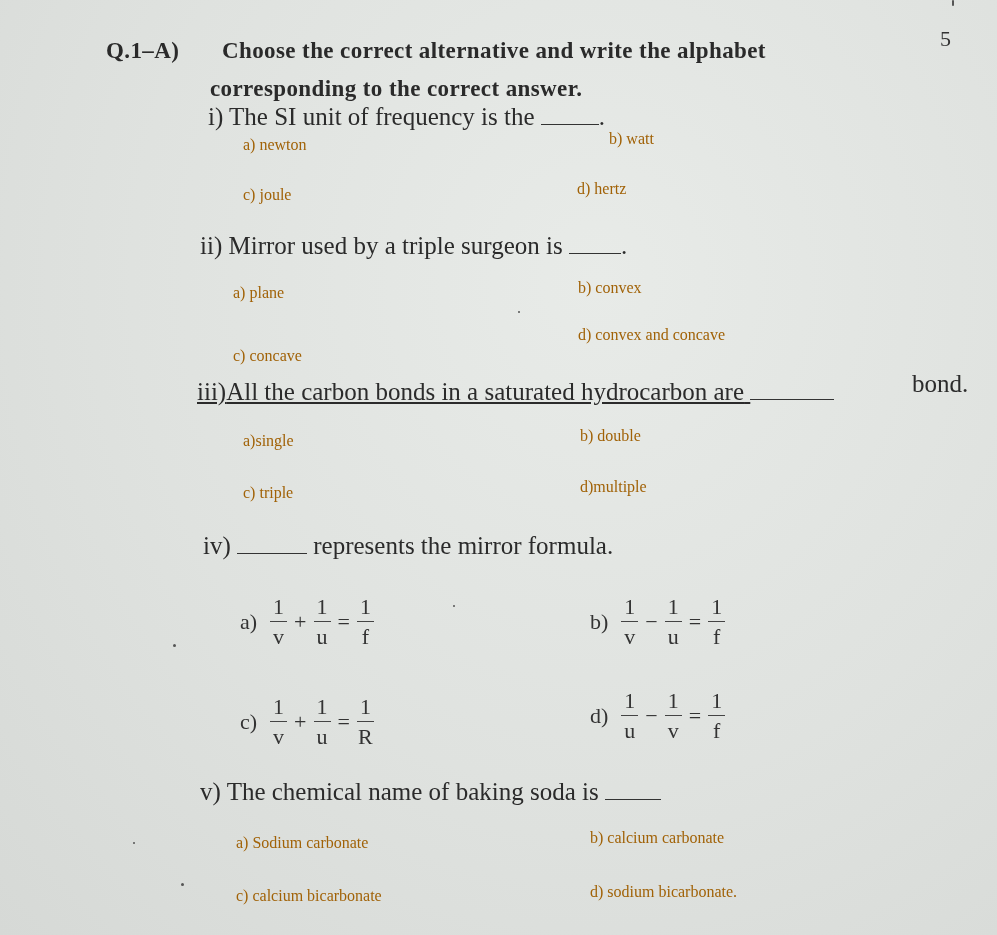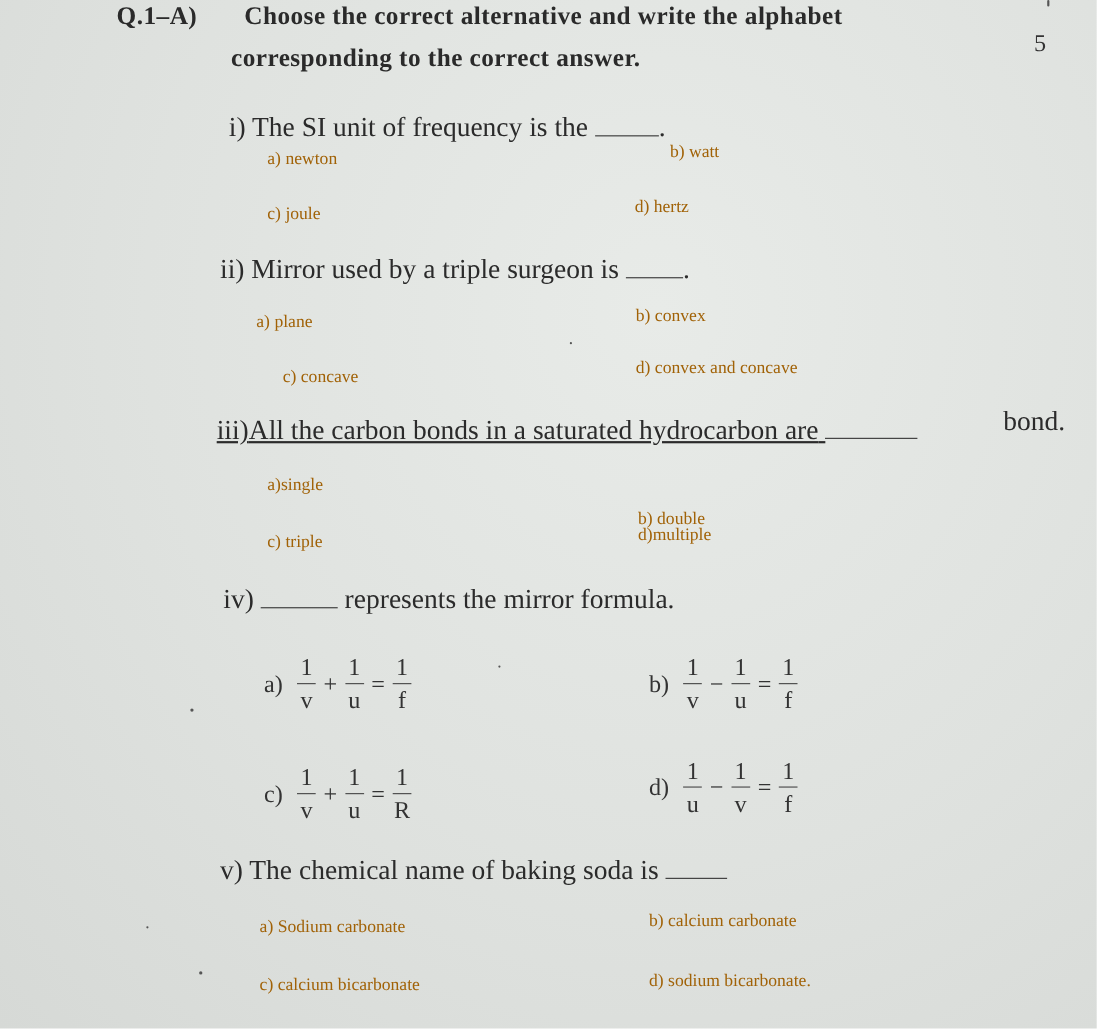--- a/index.html
+++ b/index.html
@@ -14,20 +14,21 @@
       font-family: "Liberation Serif", "DejaVu Serif", serif;
       color: #2b2b2b;
       position: relative;
     }
     .abs { position: absolute; white-space: nowrap; }
     .q-head {
       font-weight: bold;
       font-size: 23px;
       letter-spacing: 0.4px;
       color: #2a2a2a;
+      margin-top: 36px;
     }
     .marks {
       font-size: 22px;
       color: #333;
     }
     .stem {
       font-size: 25px;
       color: #2b2b2b;
     }
     .opt {
@@ -95,30 +96,30 @@
 <div class="abs opt" style="left:243px; top:186px;font-family:Liberation Serif, serif;"><span>c)</span> <span>joule</span></div>
 <div class="abs opt" style="left:577px; top:180px;"><span>d)</span> <span>hertz</span></div>
 
 <div class="abs stem" style="left:200px; top:232px;">
   <span>ii)</span>
   <span>Mirror used by a triple surgeon is</span>
   <span class="blank" style="width:52px;"></span><span>.</span>
 </div>
 <div class="abs opt" style="left:233px; top:284px;"><span>a)</span> <span>plane</span></div>
 <div class="abs opt" style="left:578px; top:279px;"><span>b)</span> <span>convex</span></div>
-<div class="abs opt" style="left:233px; top:334px;margin-left:24px;"><span>c)</span> <span>concave</span></div>
+<div class="abs opt" style="left:233px; top:347px;"><span>c)</span> <span>concave</span></div>
 <div class="abs opt" style="left:578px; top:326px;"><span>d)</span> <span>convex and concave</span></div>
 
 <div class="abs stem" style="left:197px; top:378px;text-decoration:underline;">
   <span>iii)</span><span>All the carbon bonds in a saturated hydrocarbon are</span>
   <span class="blank" style="width:84px;"></span>
 </div>
 <div class="abs stem" style="left:912px; top:370px;">bond.</div>
 <div class="abs opt" style="left:243px; top:432px;"><span>a)</span><span>single</span></div>
-<div class="abs opt" style="left:580px; top:427px;margin-top:36px;"><span>b)</span> <span>double</span></div>
+<div class="abs opt" style="left:580px; top:427px;"><span>b)</span> <span>double</span></div>
 <div class="abs opt" style="left:243px; top:484px;"><span>c)</span> <span>triple</span></div>
 <div class="abs opt" style="left:580px; top:478px;"><span>d)</span><span>multiple</span></div>
 
 <div class="abs stem" style="left:203px; top:532px;">
   <span>iv)</span>
   <span class="blank" style="width:70px;"></span>
   <span>represents the mirror formula.</span>
 </div>
 
 <div class="abs formula" style="left:240px; top:596px;">

